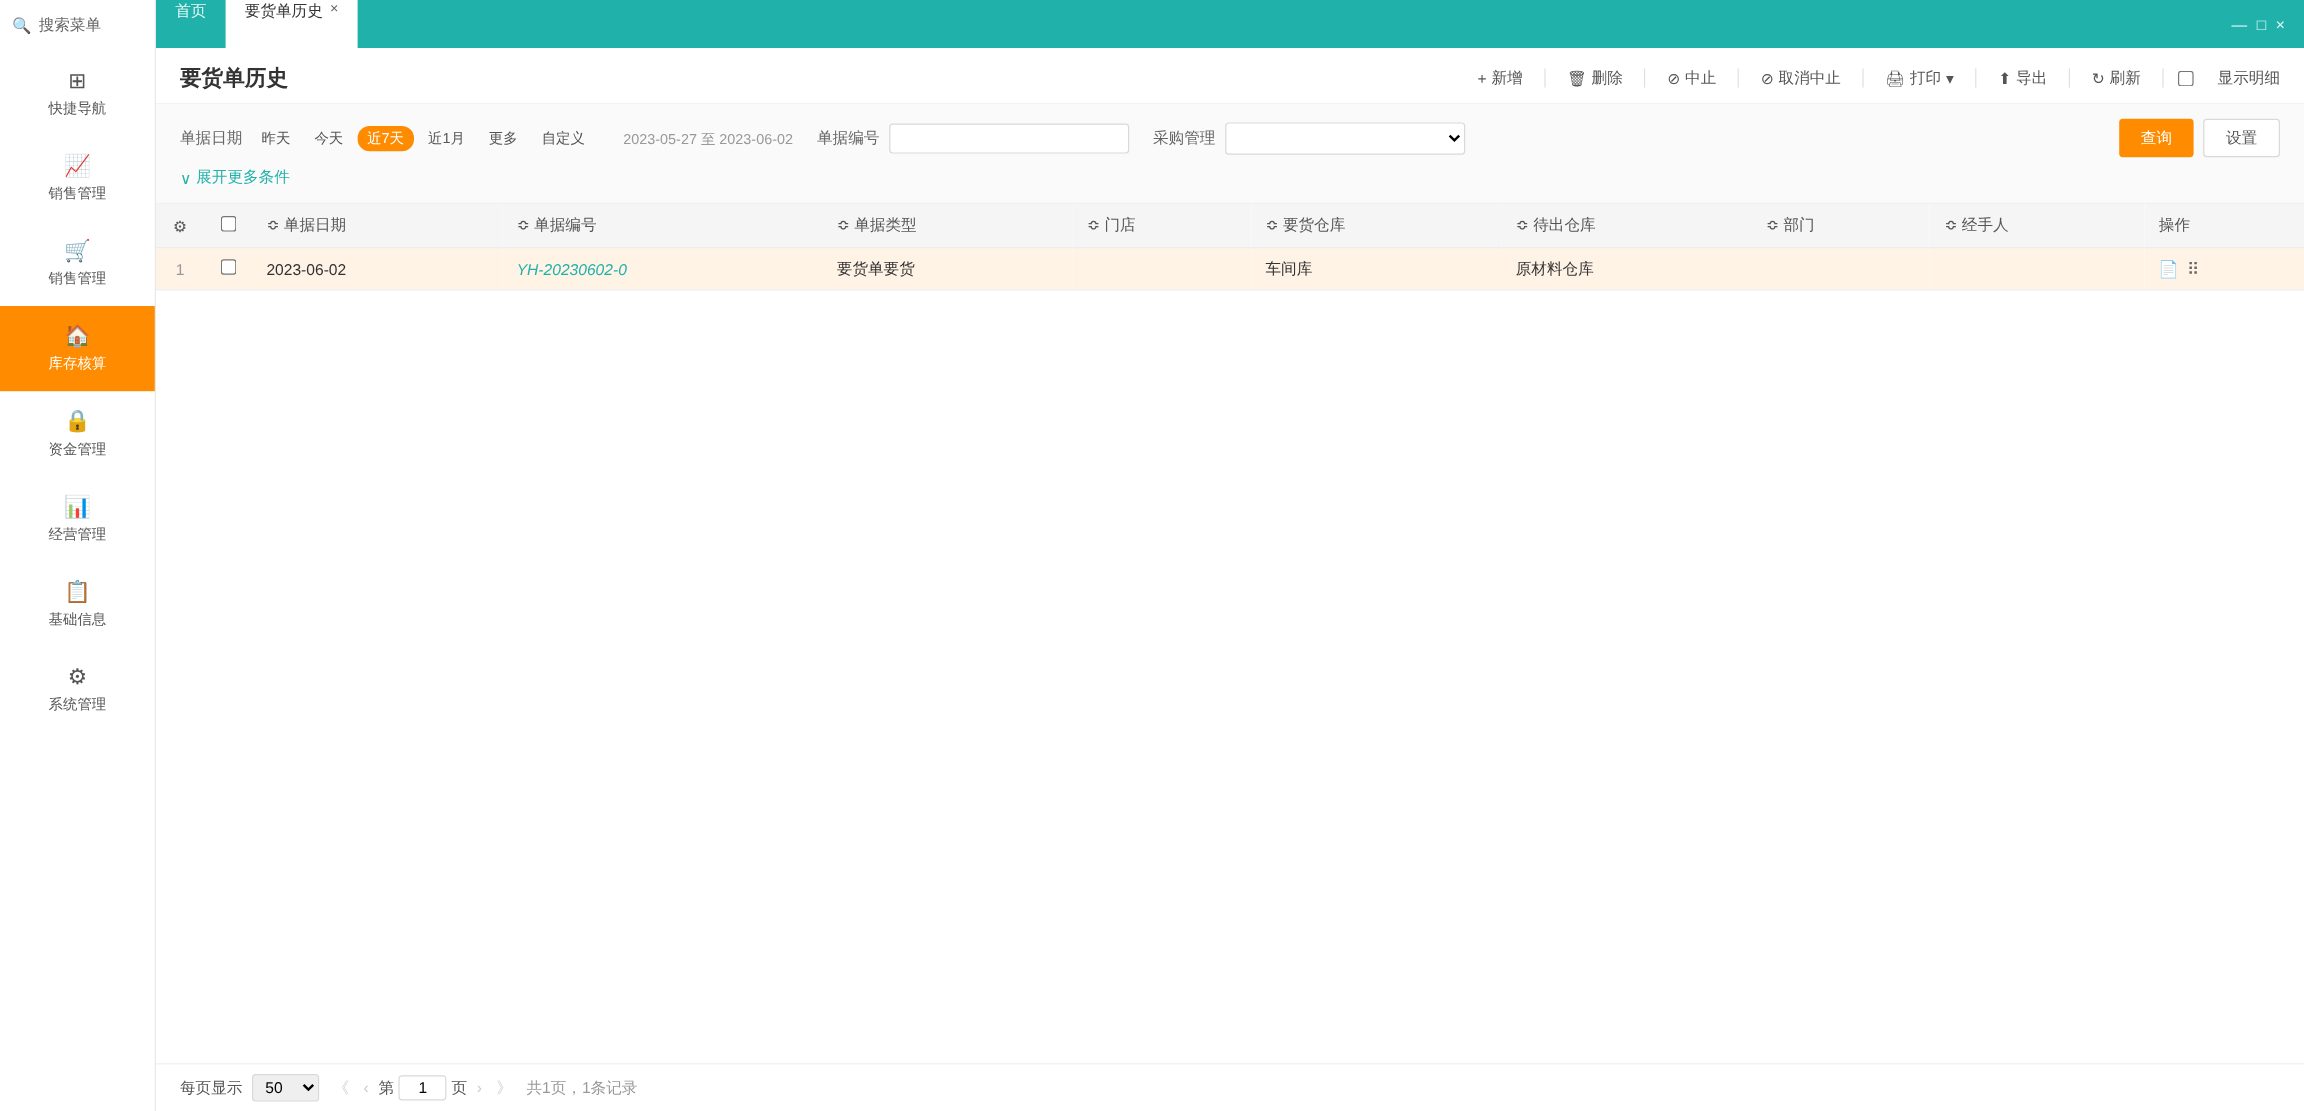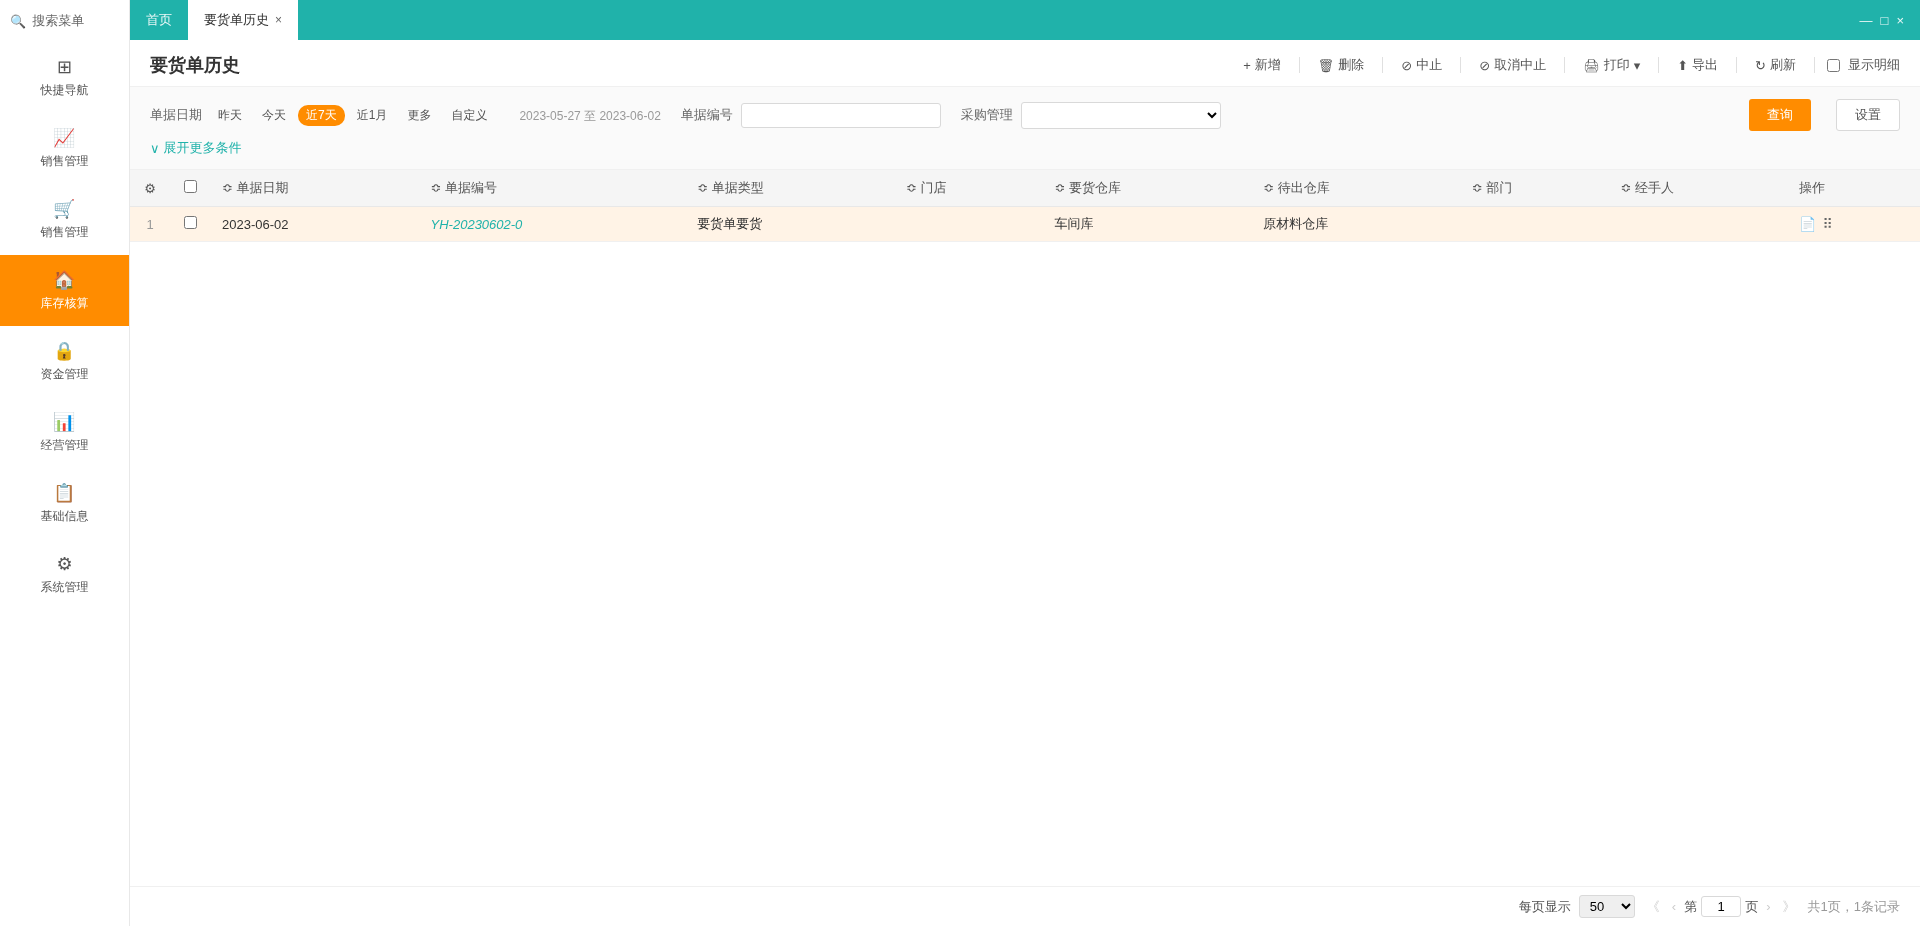--- a/index.html
+++ b/index.html
@@ -10,21 +10,21 @@
     .sidebar-search { padding: 12px 10px; display: flex; align-items: center; gap: 6px; color: #666; cursor: pointer; font-size: 13px; }
     .sidebar-item { padding: 14px 10px; display: flex; flex-direction: column; align-items: center; gap: 4px; cursor: pointer; color: #555; font-size: 12px; }
     .sidebar-item.active { background: #ff8c00; color: #fff; }
     .sidebar-item .icon { font-size: 18px; }
 
     
     .main { flex: 1; display: flex; flex-direction: column; overflow: hidden; }
 
     
     .tab-bar { height: 40px; background: #20b2aa; display: flex; align-items: center; padding: 0; }
-    .tab-item { padding: 0 16px; height: 40px; display: flex; align-items: center; cursor: pointer; color: rgba(255,255,255,0.85); font-size: 13px; gap: 6px; }
+    .tab-item { padding: 0 16px; height: 40px; display: flex; cursor: pointer; color: rgba(255,255,255,0.85); font-size: 13px; gap: 6px; }
     .tab-item.active { background: #fff; color: #333; }
     .tab-close { color: #666; font-size: 12px; cursor: pointer; }
     .tab-home { color: rgba(255,255,255,0.9); }
     .tab-bar-right { margin-left: auto; display: flex; align-items: center; gap: 8px; padding-right: 16px; color: rgba(255,255,255,0.9); font-size: 13px; }
     .tab-bar-right span { cursor: pointer; }
 
     
     .content { flex: 1; background: #fff; display: flex; flex-direction: column; overflow: hidden; }
 
     
@@ -59,31 +59,31 @@
     .action-icons { display: flex; gap: 6px; }
     .action-icon { cursor: pointer; color: #666; font-size: 14px; }
     .checkbox-col { width: 40px; text-align: center; }
     .num-col { width: 40px; text-align: center; color: #999; }
     .settings-icon-col { width: 40px; text-align: center; }
 
     
     .footer-sum { padding: 8px 20px; background: #fef9f0; border-top: 1px solid #f0e8d8; font-size: 13px; color: #555; min-height: 36px; display: flex; align-items: center; }
 
     
-    .pagination { padding: 8px 20px; display: flex; align-items: center; justify-content: flex-end; gap: 8px; border-top: 1px solid #f0f0f0; font-size: 13px; color: #555; background: #fff; }
+    .pagination { padding: 8px 20px; display: flex; align-items: center; gap: 8px; border-top: 1px solid #f0f0f0; font-size: 13px; color: #555; background: #fff; }
     .page-size-label { color: #555; }
     .page-size-select { border: 1px solid #d9d9d9; border-radius: 3px; padding: 2px 6px; font-size: 13px; }
     .page-nav { display: flex; align-items: center; gap: 4px; }
     .page-nav-btn { cursor: pointer; color: #555; padding: 2px 4px; }
     .page-nav-btn.disabled { color: #ccc; cursor: default; }
     .page-input { border: 1px solid #d9d9d9; border-radius: 3px; width: 40px; padding: 2px 4px; text-align: center; font-size: 13px; }
     .page-info { color: #999; }
 
     
-    .show-detail { display: flex; align-items: center; gap: 8px; font-size: 13px; color: #555; cursor: pointer; }
+    .show-detail { display: flex; align-items: center; gap: 20px; font-size: 13px; color: #555; cursor: pointer; }
     .show-detail input { cursor: pointer; }
   </style>
 </head>
 <body>
 
 <div class="sidebar">
   <div class="sidebar-search">
     <span>🔍</span>
     <span>搜索菜单</span>
   </div>
@@ -209,21 +209,21 @@
           <input class="filter-input" type="text" placeholder="" style="">
         </div>
 
         <div class="filter-group">
           <span class="filter-label">采购管理</span>
           <select class="filter-select">
             <option value=""></option>
           </select>
         </div>
 
-        <div style="margin-left:auto; display:flex; gap:25px;">
+        <div style="margin-left:auto; display:flex; gap:8px;">
           <button style="background:#ff8c00;color:#fff;border:none;padding:6px 18px;border-radius:3px;cursor:pointer;font-size:13px;">查询</button>
           <button style="background:#fff;color:#555;border:1px solid #d9d9d9;padding:6px 18px;border-radius:3px;cursor:pointer;font-size:13px;">设置</button>
         </div>
       </div>
 
       <div class="expand-btn">
         <span>∨</span>
         <span>展开更多条件</span>
       </div>
     </div>

